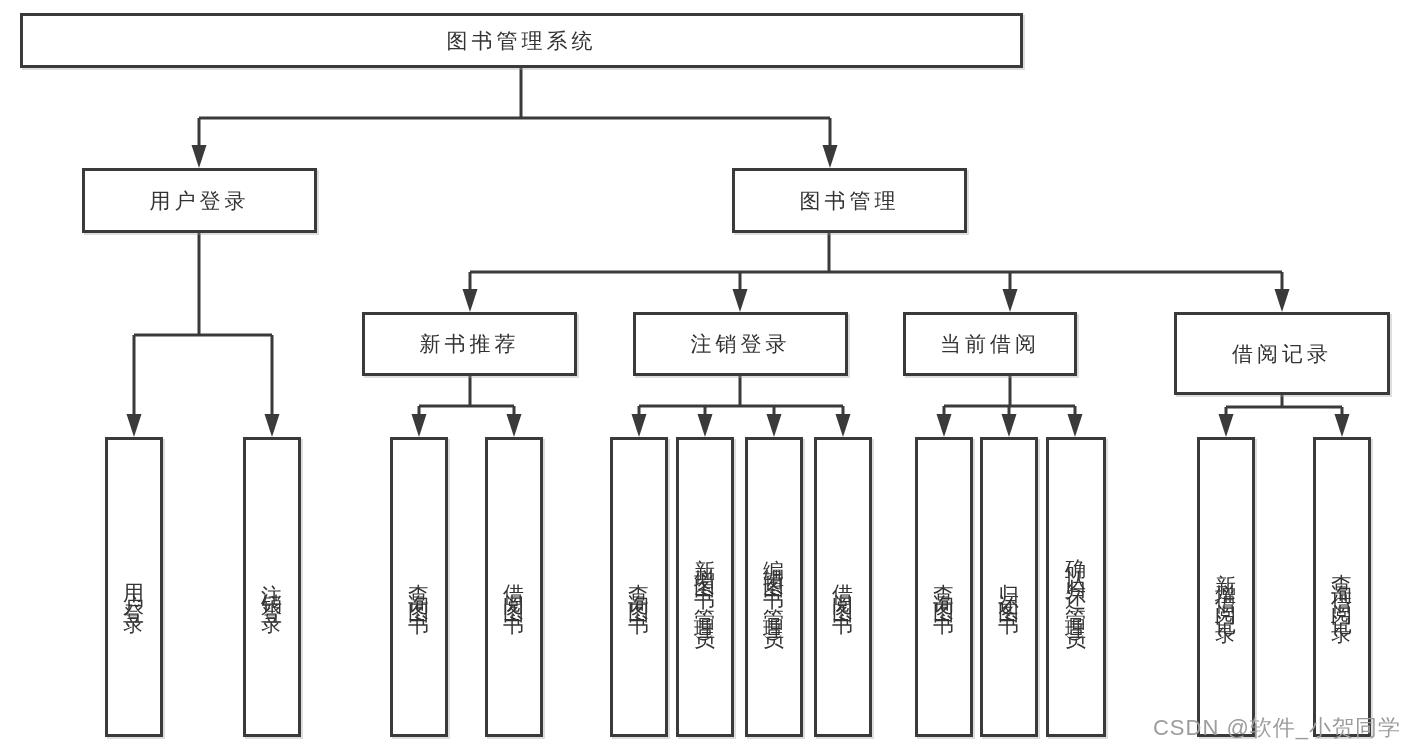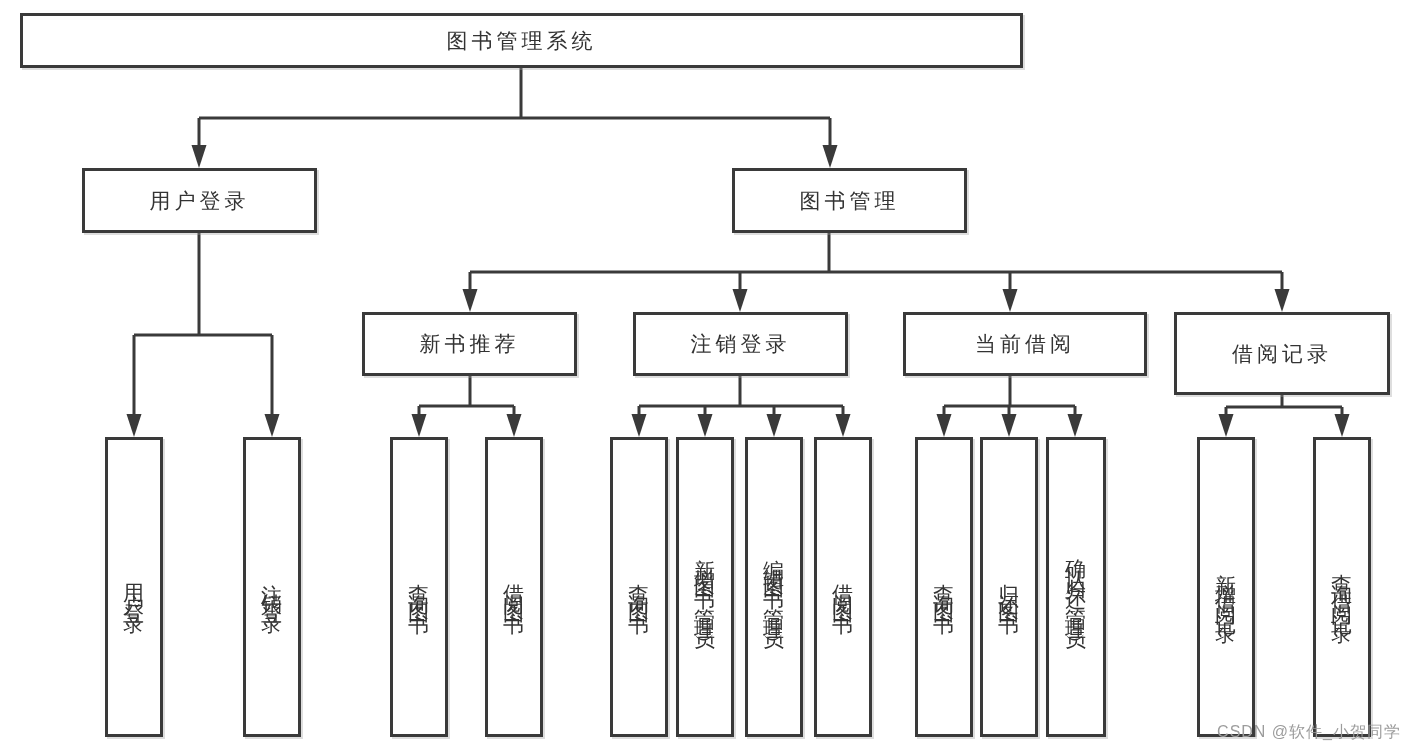--- a/index.html
+++ b/index.html
@@ -33,21 +33,21 @@
     display:flex;align-items:center;justify-content:center;
     box-shadow:2px 2px 0 rgba(160,160,160,.35);
   }
   .vtext{
     writing-mode:vertical-rl;text-orientation:mixed;
     font-size:21px;line-height:1;letter-spacing:10px;color:var(--text);
     white-space:nowrap;
   }
   .watermark{
     position:absolute;right:4px;bottom:4px;z-index:3;
-    font-size:16px;color:var(--wm);letter-spacing:1px;
+    font-size:22px;color:var(--wm);letter-spacing:1px;
     white-space:nowrap;
   }
 </style>
 </head>
 <body>
 
 <div id="stage">
 
   <svg class="connectors" width="1405" height="747" viewBox="0 0 1405 747">
 
@@ -109,21 +109,21 @@
   <div class="hbox" style="left:712px;top:168px;width:235px;height:65px;margin-left:20px;">
     <span>图书管理</span>
   </div>
 
   <div class="hbox" style="left:362px;top:312px;width:215px;height:64px;">
     <span>新书推荐</span>
   </div>
   <div class="hbox" style="left:633px;top:312px;width:215px;height:64px;">
     <span>注销登录</span>
   </div>
-  <div class="hbox" style="left:903px;top:312px;width:244px;height:64px;">
+  <div class="hbox" style="left:903px;top:312px;width:174px;height:64px;">
     <span>当前借阅</span>
   </div>
   <div class="hbox" style="left:1174px;top:312px;width:216px;height:83px;">
     <span>借阅记录</span>
   </div>
 
   <div class="vbox" style="left:105px;">
     <span class="vtext">用户登录</span>
   </div>
   <div class="vbox" style="left:243px;">

